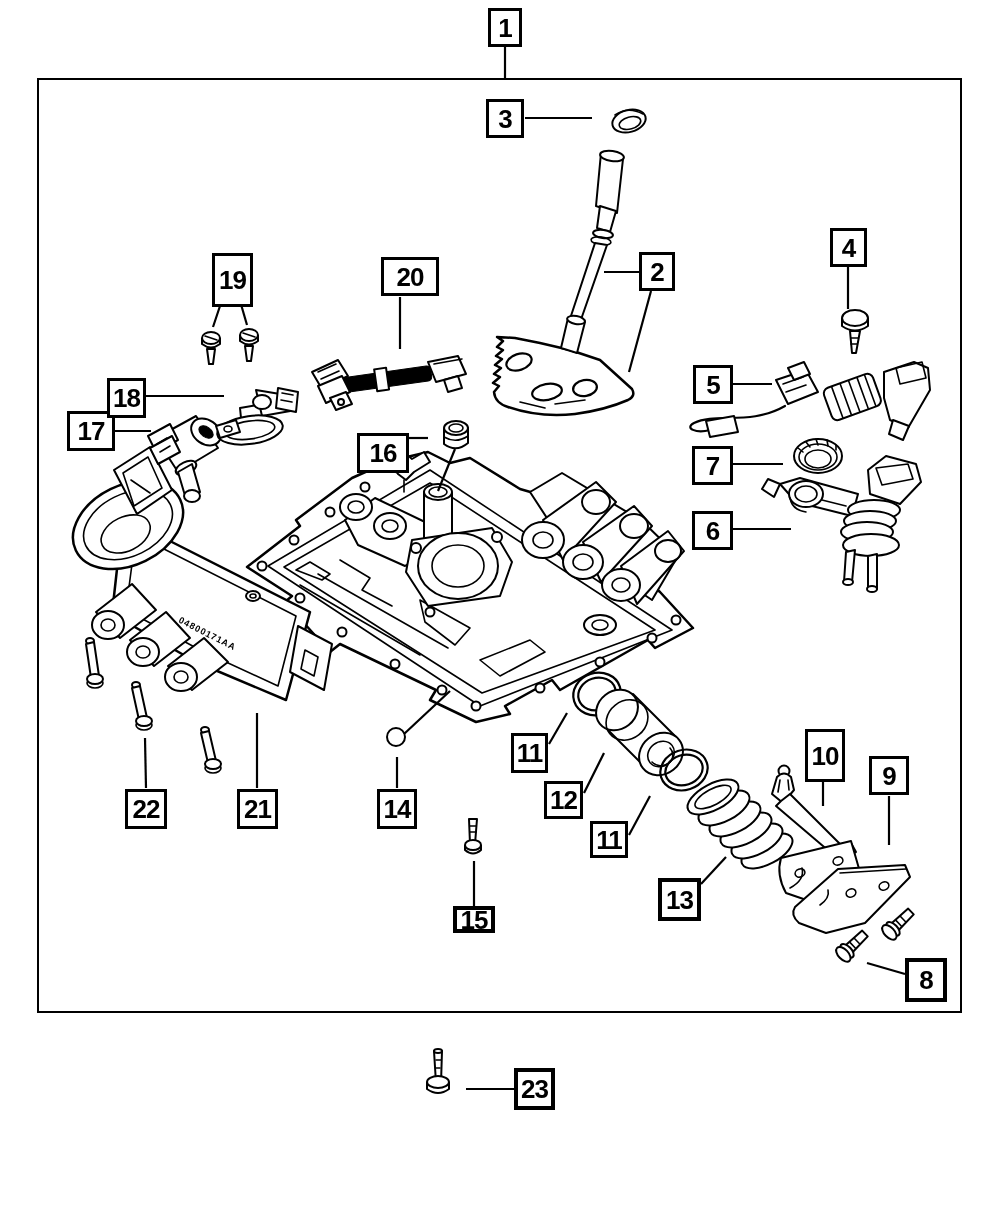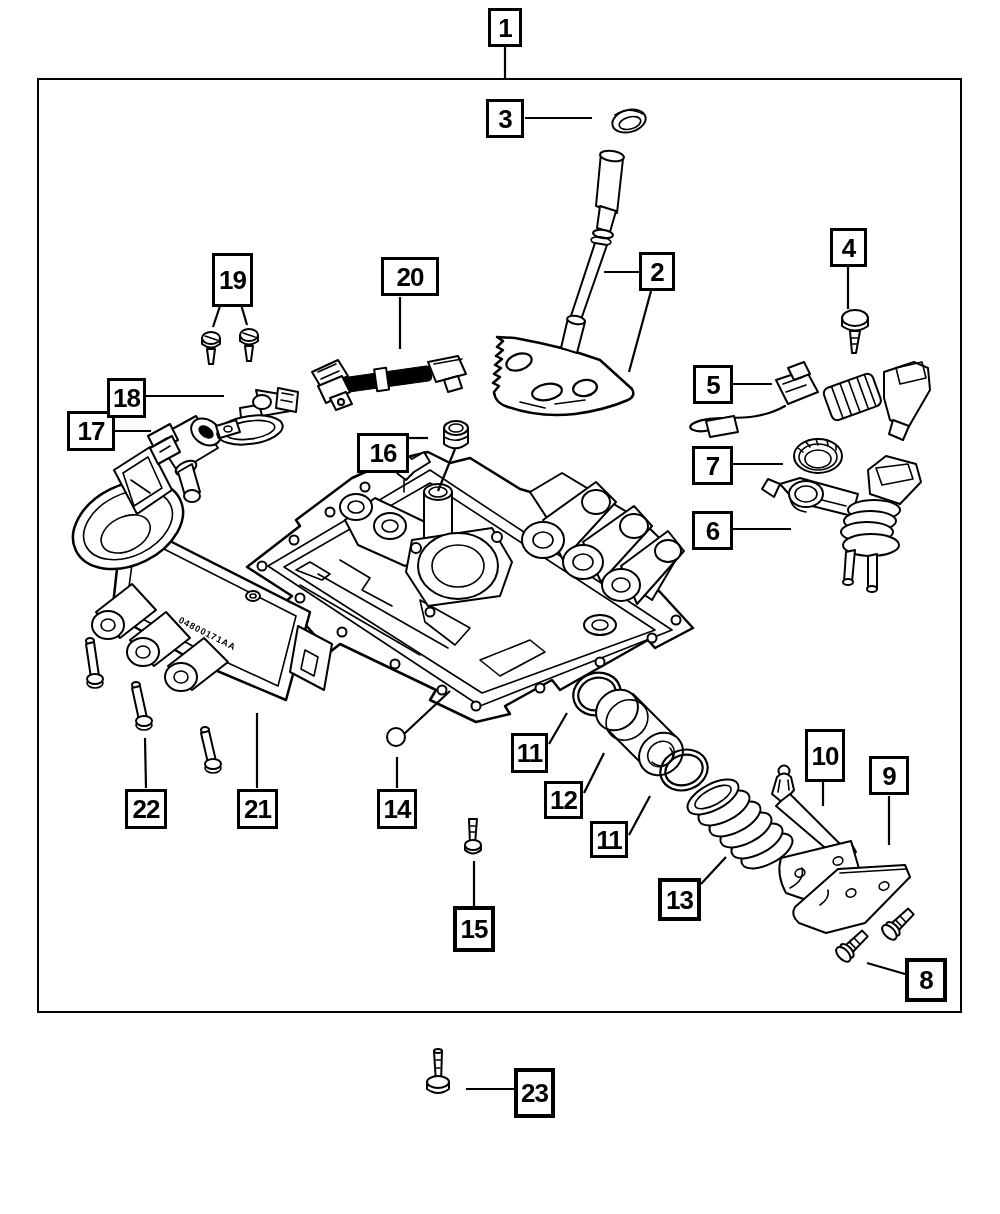--- a/index.html
+++ b/index.html
@@ -432,21 +432,21 @@
     </div>
   <div class="callout" style="left:590px;top:821px;width:38px;height:37px">
       <span>11</span>
     </div>
   <div class="callout thick" style="left:658px;top:878px;width:43px;height:43px">
       <span>13</span>
     </div>
   <div class="callout" style="left:377px;top:789px;width:40px;height:40px">
       <span>14</span>
     </div>
-  <div class="callout thick" style="left:453px;top:906px;width:42px;height:46px">
+  <div class="callout thick" style="left:453px;top:906px;width:42px;height:27px">
       <span>15</span>
     </div>
   <div class="callout" style="left:357px;top:433px;width:52px;height:40px">
       <span>16</span>
     </div>
   <div class="callout" style="left:67px;top:411px;width:48px;height:40px">
       <span>17</span>
     </div>
   <div class="callout" style="left:107px;top:378px;width:39px;height:40px">
       <span>18</span>
@@ -456,17 +456,17 @@
     </div>
   <div class="callout" style="left:381px;top:257px;width:58px;height:39px">
       <span>20</span>
     </div>
   <div class="callout" style="left:237px;top:789px;width:41px;height:40px">
       <span>21</span>
     </div>
   <div class="callout" style="left:125px;top:789px;width:42px;height:40px">
       <span>22</span>
     </div>
-  <div class="callout thick" style="left:514px;top:1068px;width:41px;height:50px">
+  <div class="callout thick" style="left:514px;top:1068px;width:41px;height:42px">
       <span>23</span>
     </div>
 
 </div>
 
 </body></html>

